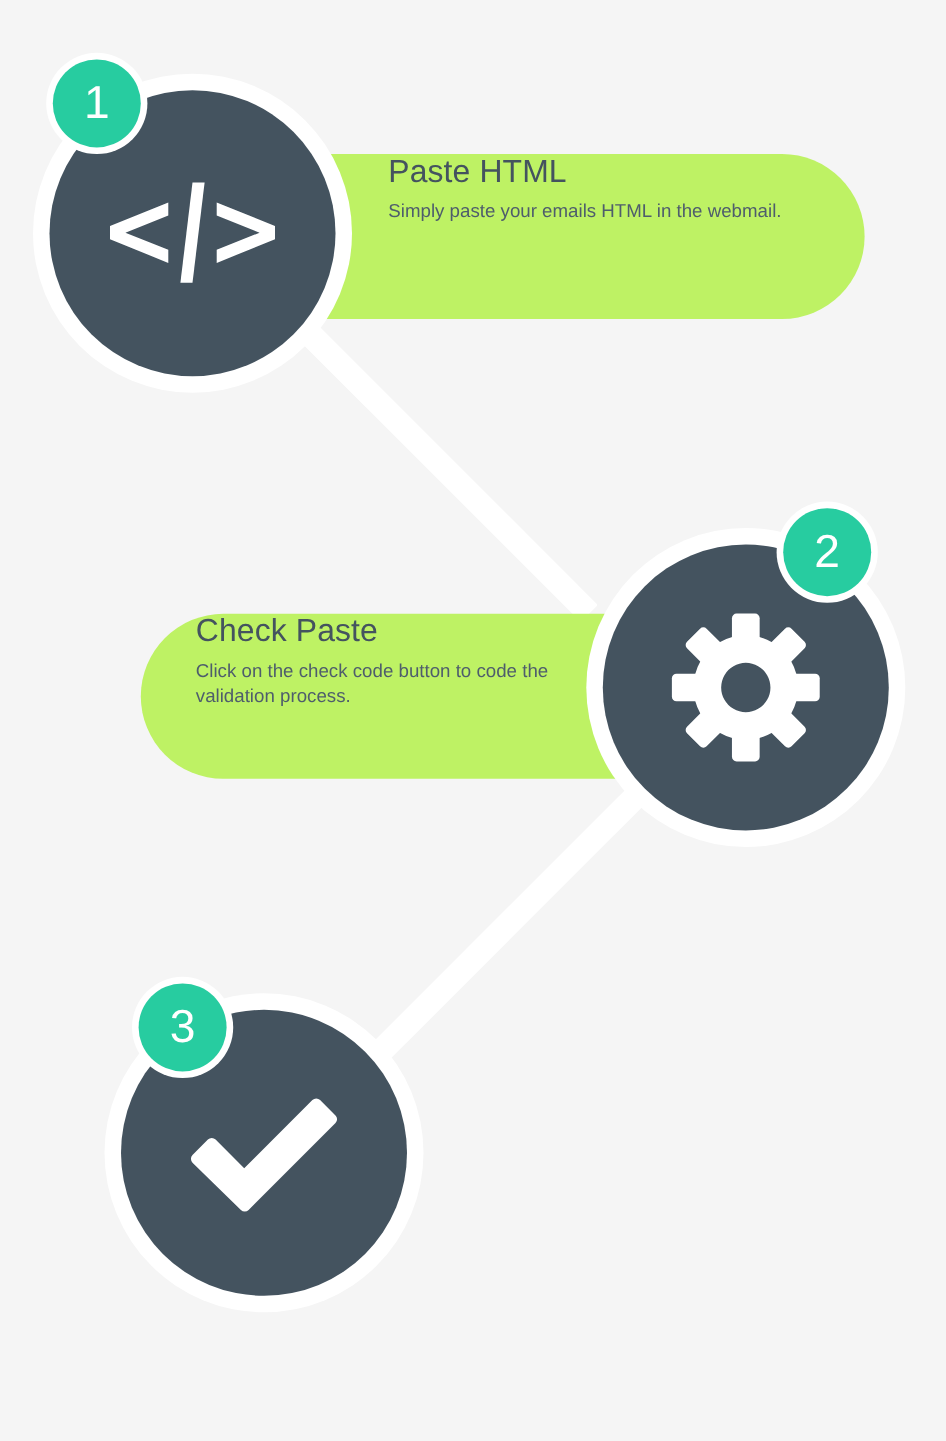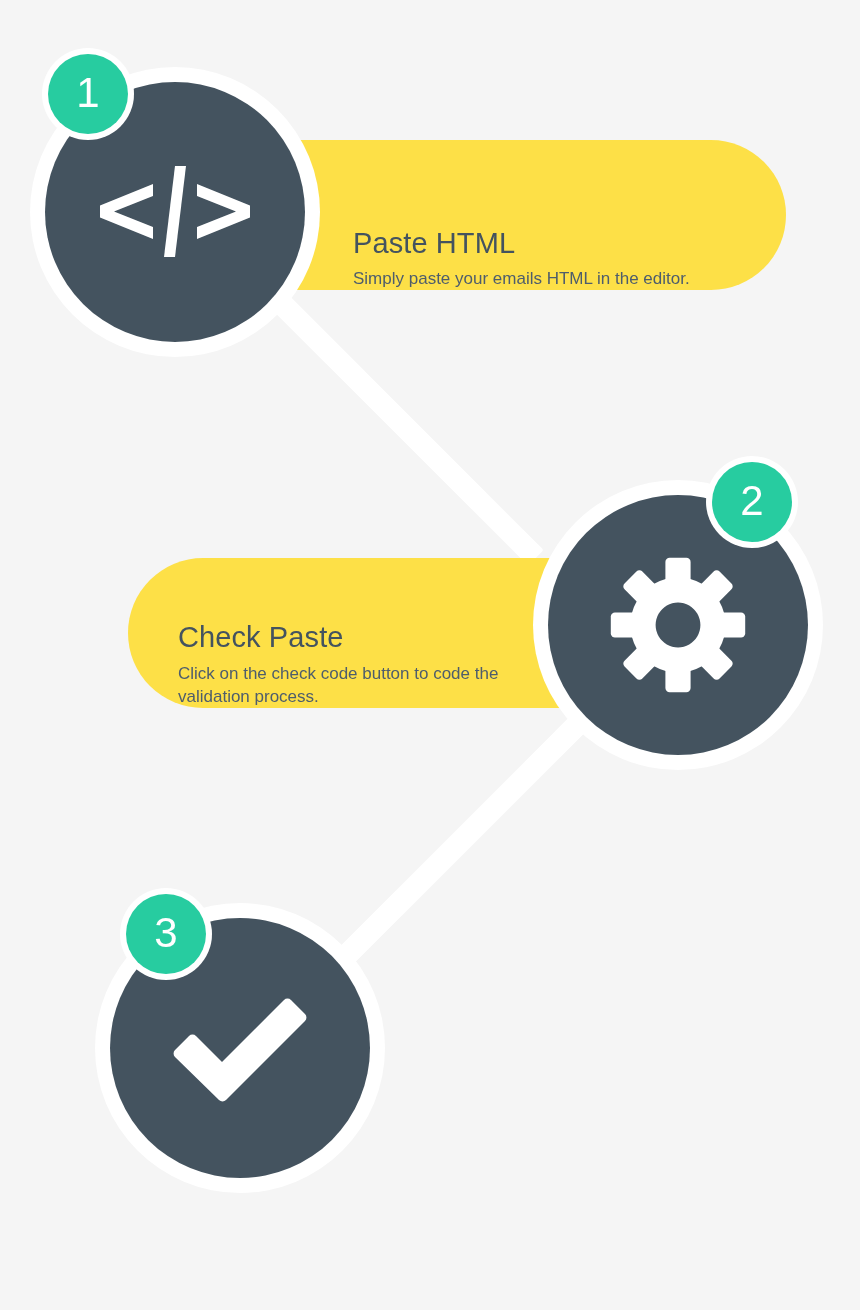--- a/index.html
+++ b/index.html
@@ -41,27 +41,27 @@
     top: 714px;
     width: 22px;
     height: 338px;
     transform: rotate(45deg);
     transform-origin: 11px 11px;
   }
 
   
   .pill {
     position: absolute;
-    background: #fde047;
+    background: #bef264;
     border-radius: 80px;
     height: 150px;
     box-sizing: border-box;
     display: flex;
     flex-direction: column;
-    justify-content: flex-end;
+    justify-content: flex-start;
   }
   #pill-1 { left: 150px;  top: 140px;  width: 636px; padding-left: 203px; padding-right: 40px; }
   #pill-2 { left: 128px;  top: 558px;  width: 580px; padding-left: 50px;  padding-right: 170px; }
   #pill-3 { left: 215px;  top: 998px;  width: 600px; padding-left: 193px; padding-right: 40px; }
 
   .pill-title {
     font-size: 29px;
     font-weight: 400;
     color: #44535f;
     line-height: 1.15;
@@ -142,21 +142,21 @@
 </head>
 <body>
 
 <div id="stage">
 
   <div class="connector" id="connector-1-2"></div>
   <div class="connector" id="connector-2-3"></div>
 
   <div class="pill" id="pill-1">
     <div class="pill-title">Paste HTML</div>
-    <div class="pill-desc">Simply paste your emails HTML in the editor.</div>
+    <div class="pill-desc">Simply paste your emails HTML in the webmail.</div>
   </div>
 
   <div class="node" id="node-1">
     <div class="node-ring"></div>
     <div class="node-disc">
       <svg class="node-icon" width="170" height="120" viewBox="0 0 170 120">
         <path d="M63 32 L63 44 L24 59.5 L63 75 L63 87 L10 65.5 L10 53.5 Z" fill="#ffffff"></path>
         <path d="M107 32 L107 44 L146 59.5 L107 75 L107 87 L160 65.5 L160 53.5 Z" fill="#ffffff"></path>
         <path d="M96 14 L85 14 L74 105 L85 105 Z" fill="#ffffff"></path>
       </svg>

